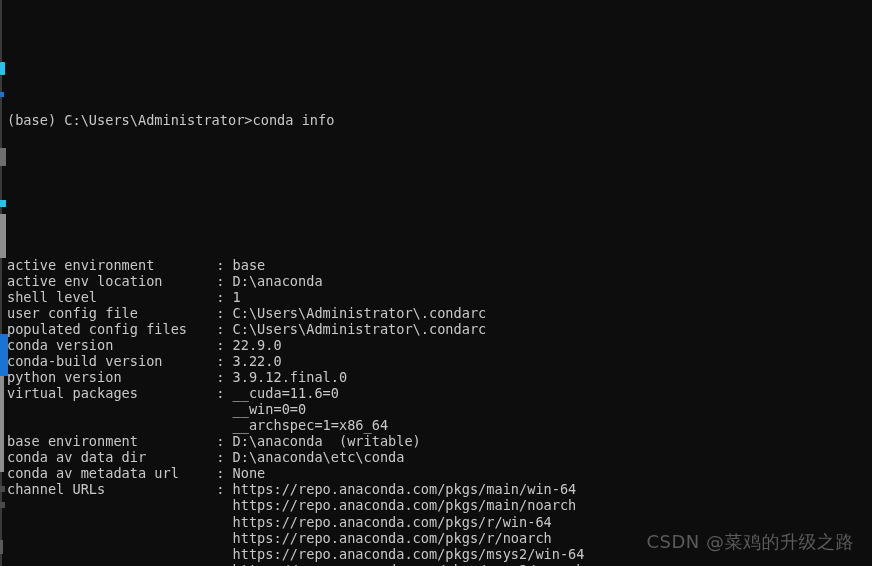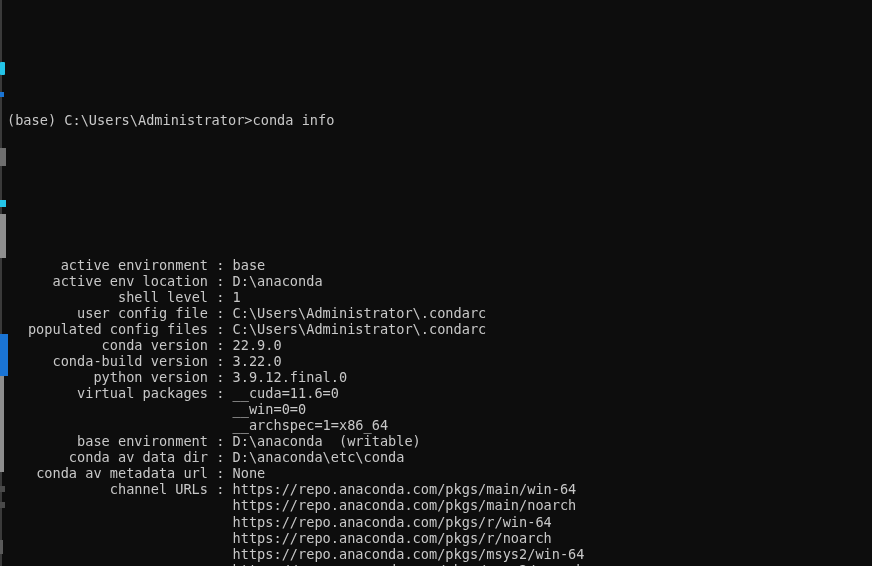--- a/index.html
+++ b/index.html
@@ -51,21 +51,20 @@
     color: #c8c8c8;
   }
   .prompt-line { padding-left: 4px; }
   .kv { padding-left: 4px; }
   .blank { height: 16.05px; }
 
   
   .lbl {
     display: inline-block;
     width: 201px;
-    text-align: right;
     white-space: pre;
   }
   .sep { white-space: pre; }
   .val { white-space: pre; text-align: right; }
 
   
   #watermark {
     position: absolute;
     right: 18px;
     bottom: 12px;
@@ -102,14 +101,15 @@
 
     <div class="line prompt-line">(base) C:\Users\Administrator&gt;conda info</div>
 
     <div class="line blank"></div>
 
     
     <div id="entries"><div class="line kv"><span class="lbl">active environment</span><span class="sep"> : </span><span class="val">base</span></div><div class="line kv"><span class="lbl">active env location</span><span class="sep"> : </span><span class="val">D:\anaconda</span></div><div class="line kv"><span class="lbl">shell level</span><span class="sep"> : </span><span class="val">1</span></div><div class="line kv"><span class="lbl">user config file</span><span class="sep"> : </span><span class="val">C:\Users\Administrator\.condarc</span></div><div class="line kv"><span class="lbl">populated config files</span><span class="sep"> : </span><span class="val">C:\Users\Administrator\.condarc</span></div><div class="line kv"><span class="lbl">conda version</span><span class="sep"> : </span><span class="val">22.9.0</span></div><div class="line kv"><span class="lbl">conda-build version</span><span class="sep"> : </span><span class="val">3.22.0</span></div><div class="line kv"><span class="lbl">python version</span><span class="sep"> : </span><span class="val">3.9.12.final.0</span></div><div class="line kv"><span class="lbl">virtual packages</span><span class="sep"> : </span><span class="val">__cuda=11.6=0</span></div><div class="line kv"><span class="lbl"></span><span class="sep">   </span><span class="val">__win=0=0</span></div><div class="line kv"><span class="lbl"></span><span class="sep">   </span><span class="val">__archspec=1=x86_64</span></div><div class="line kv"><span class="lbl">base environment</span><span class="sep"> : </span><span class="val">D:\anaconda  (writable)</span></div><div class="line kv"><span class="lbl">conda av data dir</span><span class="sep"> : </span><span class="val">D:\anaconda\etc\conda</span></div><div class="line kv"><span class="lbl">conda av metadata url</span><span class="sep"> : </span><span class="val">None</span></div><div class="line kv"><span class="lbl">channel URLs</span><span class="sep"> : </span><span class="val">https://repo.anaconda.com/pkgs/main/win-64</span></div><div class="line kv"><span class="lbl"></span><span class="sep">   </span><span class="val">https://repo.anaconda.com/pkgs/main/noarch</span></div><div class="line kv"><span class="lbl"></span><span class="sep">   </span><span class="val">https://repo.anaconda.com/pkgs/r/win-64</span></div><div class="line kv"><span class="lbl"></span><span class="sep">   </span><span class="val">https://repo.anaconda.com/pkgs/r/noarch</span></div><div class="line kv"><span class="lbl"></span><span class="sep">   </span><span class="val">https://repo.anaconda.com/pkgs/msys2/win-64</span></div><div class="line kv"><span class="lbl"></span><span class="sep">   </span><span class="val">https://repo.anaconda.com/pkgs/msys2/noarch</span></div></div>
 
   </div>
 
+  <div id="watermark">CSDN @菜鸡的升级之路</div>
 
 </div>
 
 </body></html>

